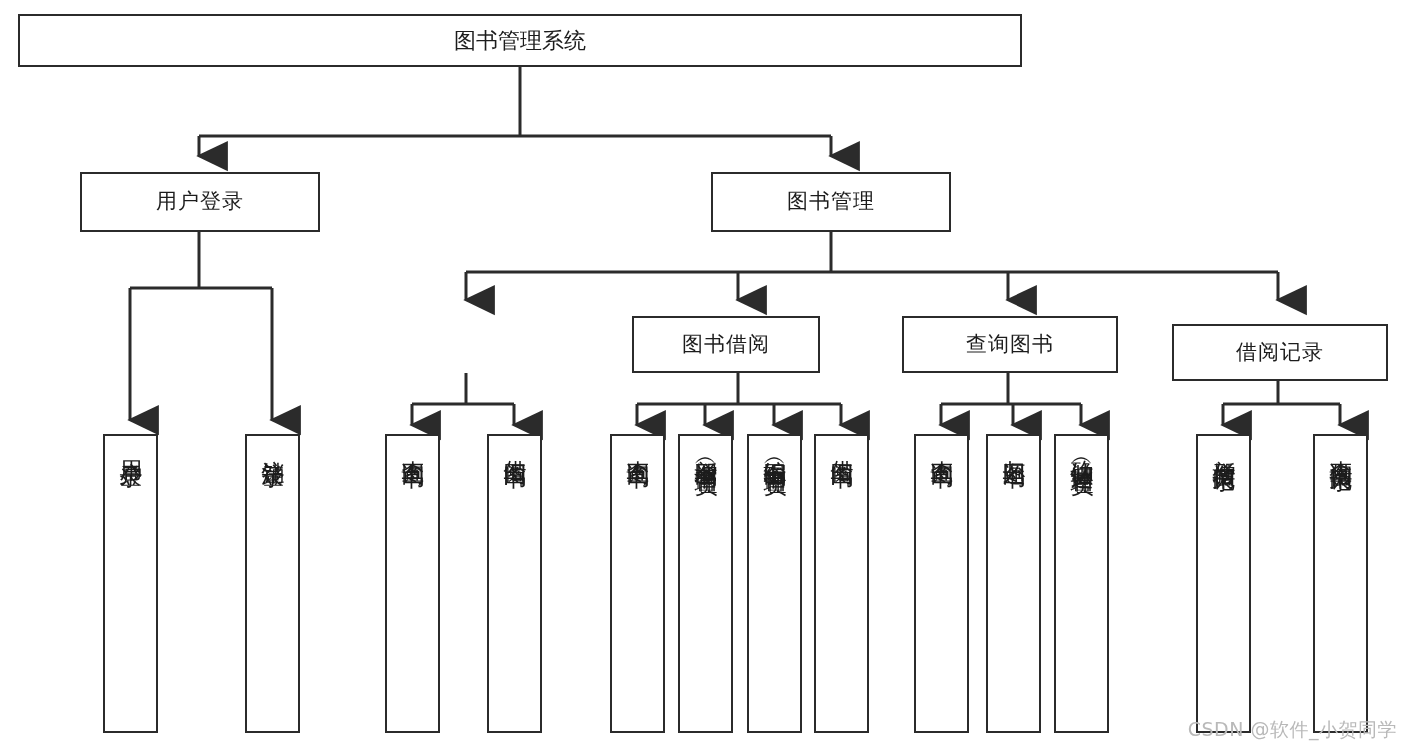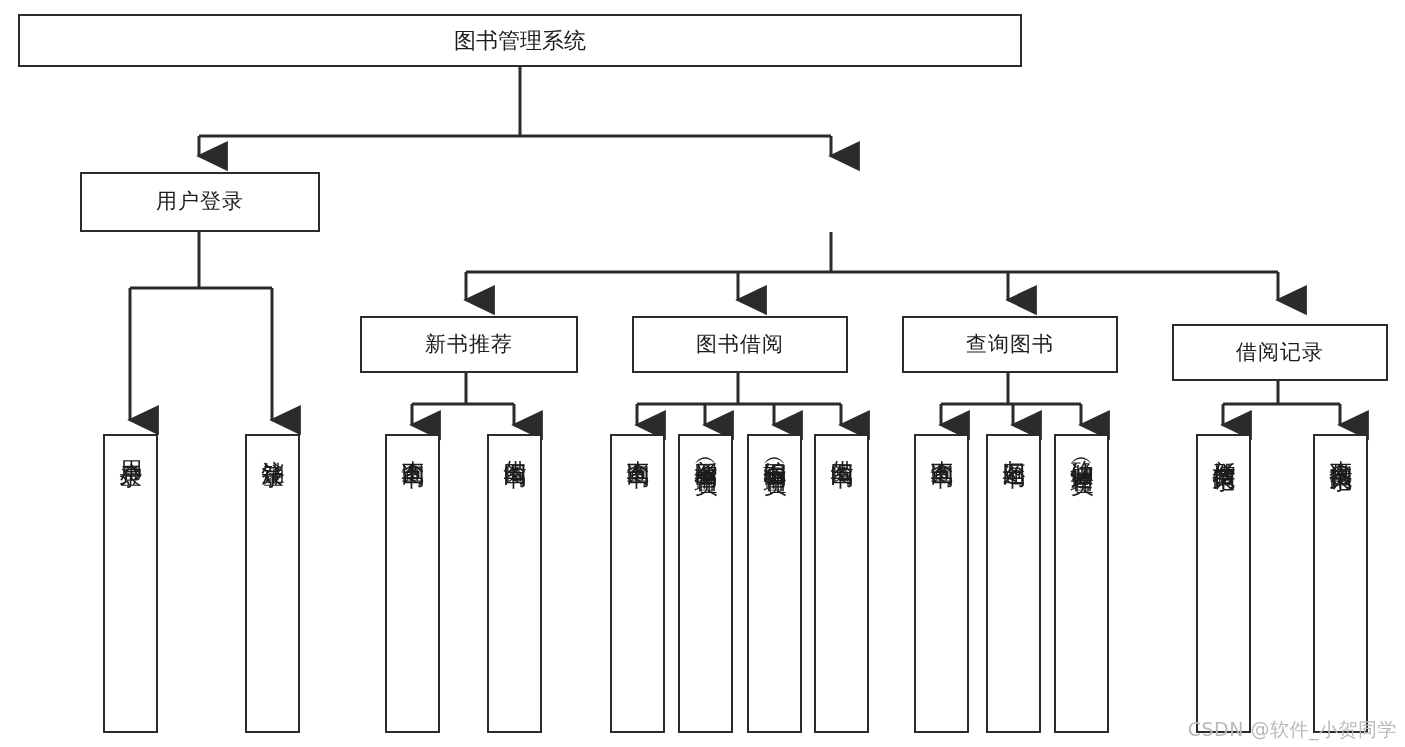--- a/index.html
+++ b/index.html
@@ -132,26 +132,26 @@
   </svg>
 
   <div class="node root" style="left:18px; top:14px; width:1004px; height:53px;">
     <span>图书管理系统</span>
   </div>
 
   <div class="node h" style="left:80px; top:172px; width:240px; height:60px;">
     <span>用户登录</span>
   </div>
 
-
-  <div class="node h" style="left:360px; top:316px; width:218px; height:57px;">
-    <span>新书推荐</span>
-  </div>
-
-  <div class="node h" style="left:632px; top:316px; width:216px; height:57px;">
+  <div class="node h" style="left:711px; top:172px; width:240px; height:60px;">
+    <span>图书管理</span>
+  </div>
+
+
+  <div class="node h" style="left:632px; top:316px; width:188px; height:57px;">
     <span>图书借阅</span>
   </div>
 
   <div class="node h" style="left:902px; top:316px; width:216px; height:57px;">
     <span>查询图书</span>
   </div>
 
   <div class="node h" style="left:1172px; top:316px; width:216px; height:57px;margin-top:8px;">
     <span>借阅记录</span>
   </div>

